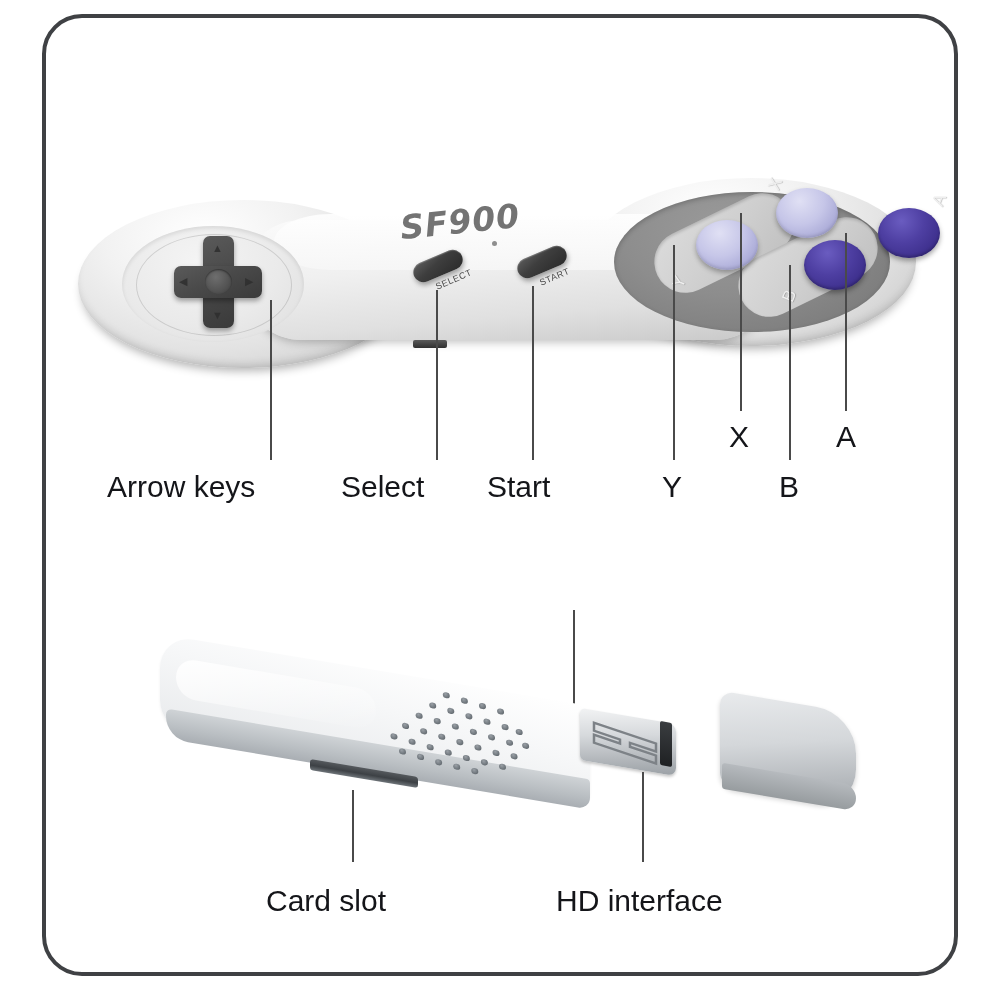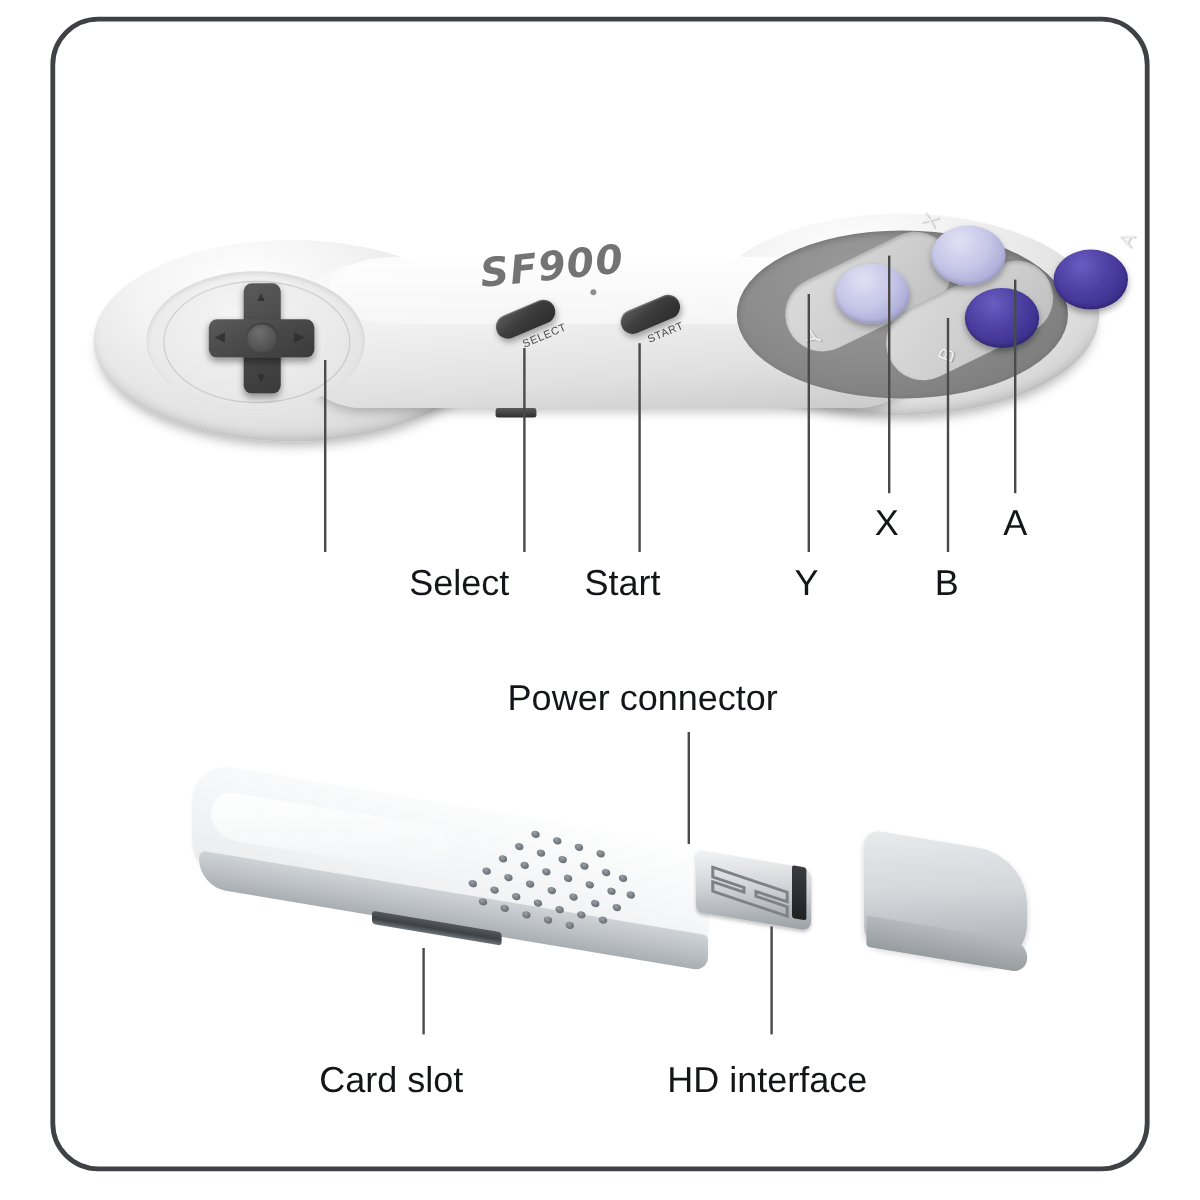--- a/index.html
+++ b/index.html
@@ -252,28 +252,28 @@
   </div>
 
   <div class="lead" style="left:270px;top:300px;height:160px;"></div>
   <div class="lead" style="left:436px;top:290px;height:170px;"></div>
   <div class="lead" style="left:532px;top:286px;height:174px;"></div>
   <div class="lead" style="left:673px;top:245px;height:215px;"></div>
   <div class="lead" style="left:740px;top:213px;height:198px;"></div>
   <div class="lead" style="left:789px;top:265px;height:195px;"></div>
   <div class="lead" style="left:845px;top:233px;height:178px;"></div>
 
+  <div class="lbl" style="left:107px;top:470px;">Arrow keys</div>
   <div class="lbl" style="left:341px;top:470px;">Select</div>
   <div class="lbl" style="left:487px;top:470px;">Start</div>
   <div class="lbl" style="left:662px;top:470px;">Y</div>
   <div class="lbl" style="left:729px;top:420px;">X</div>
   <div class="lbl" style="left:779px;top:470px;">B</div>
   <div class="lbl" style="left:836px;top:420px;">A</div>
 
-  <div class="lbl" style="left:423px;top:566px;">Power connector</div>
   <div class="lead" style="left:573px;top:610px;height:110px;"></div>
 
   <div class="stick">
     <div class="stick-top"></div>
     <div class="stick-hl"></div>
     <div class="stick-front"></div>
 
     <div class="vents">
       <div class="vent" style="left:60px;top:0px;"></div>
         <div class="vent" style="left:78px;top:3px;"></div>

